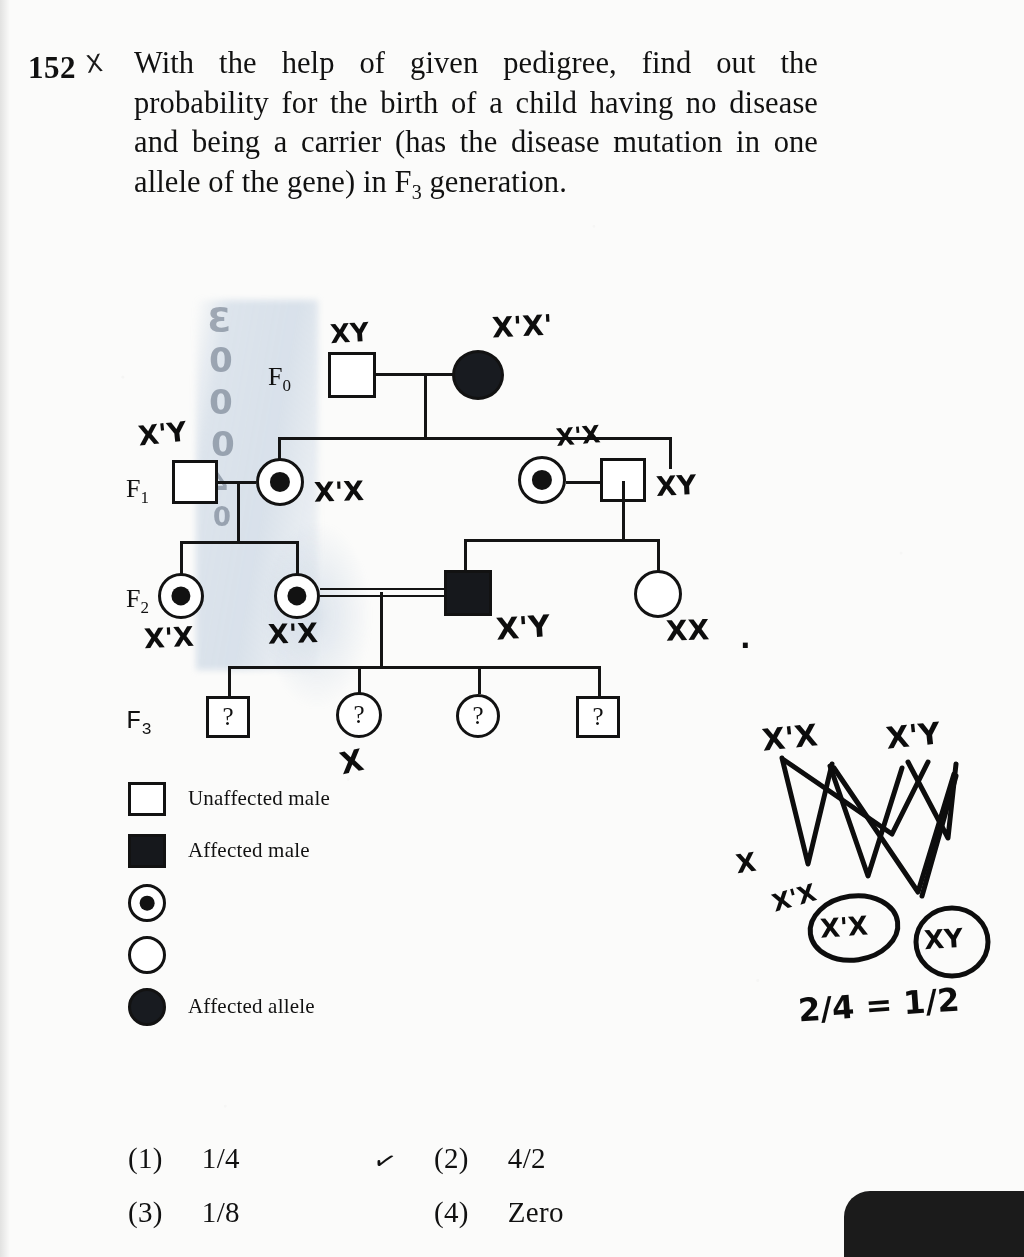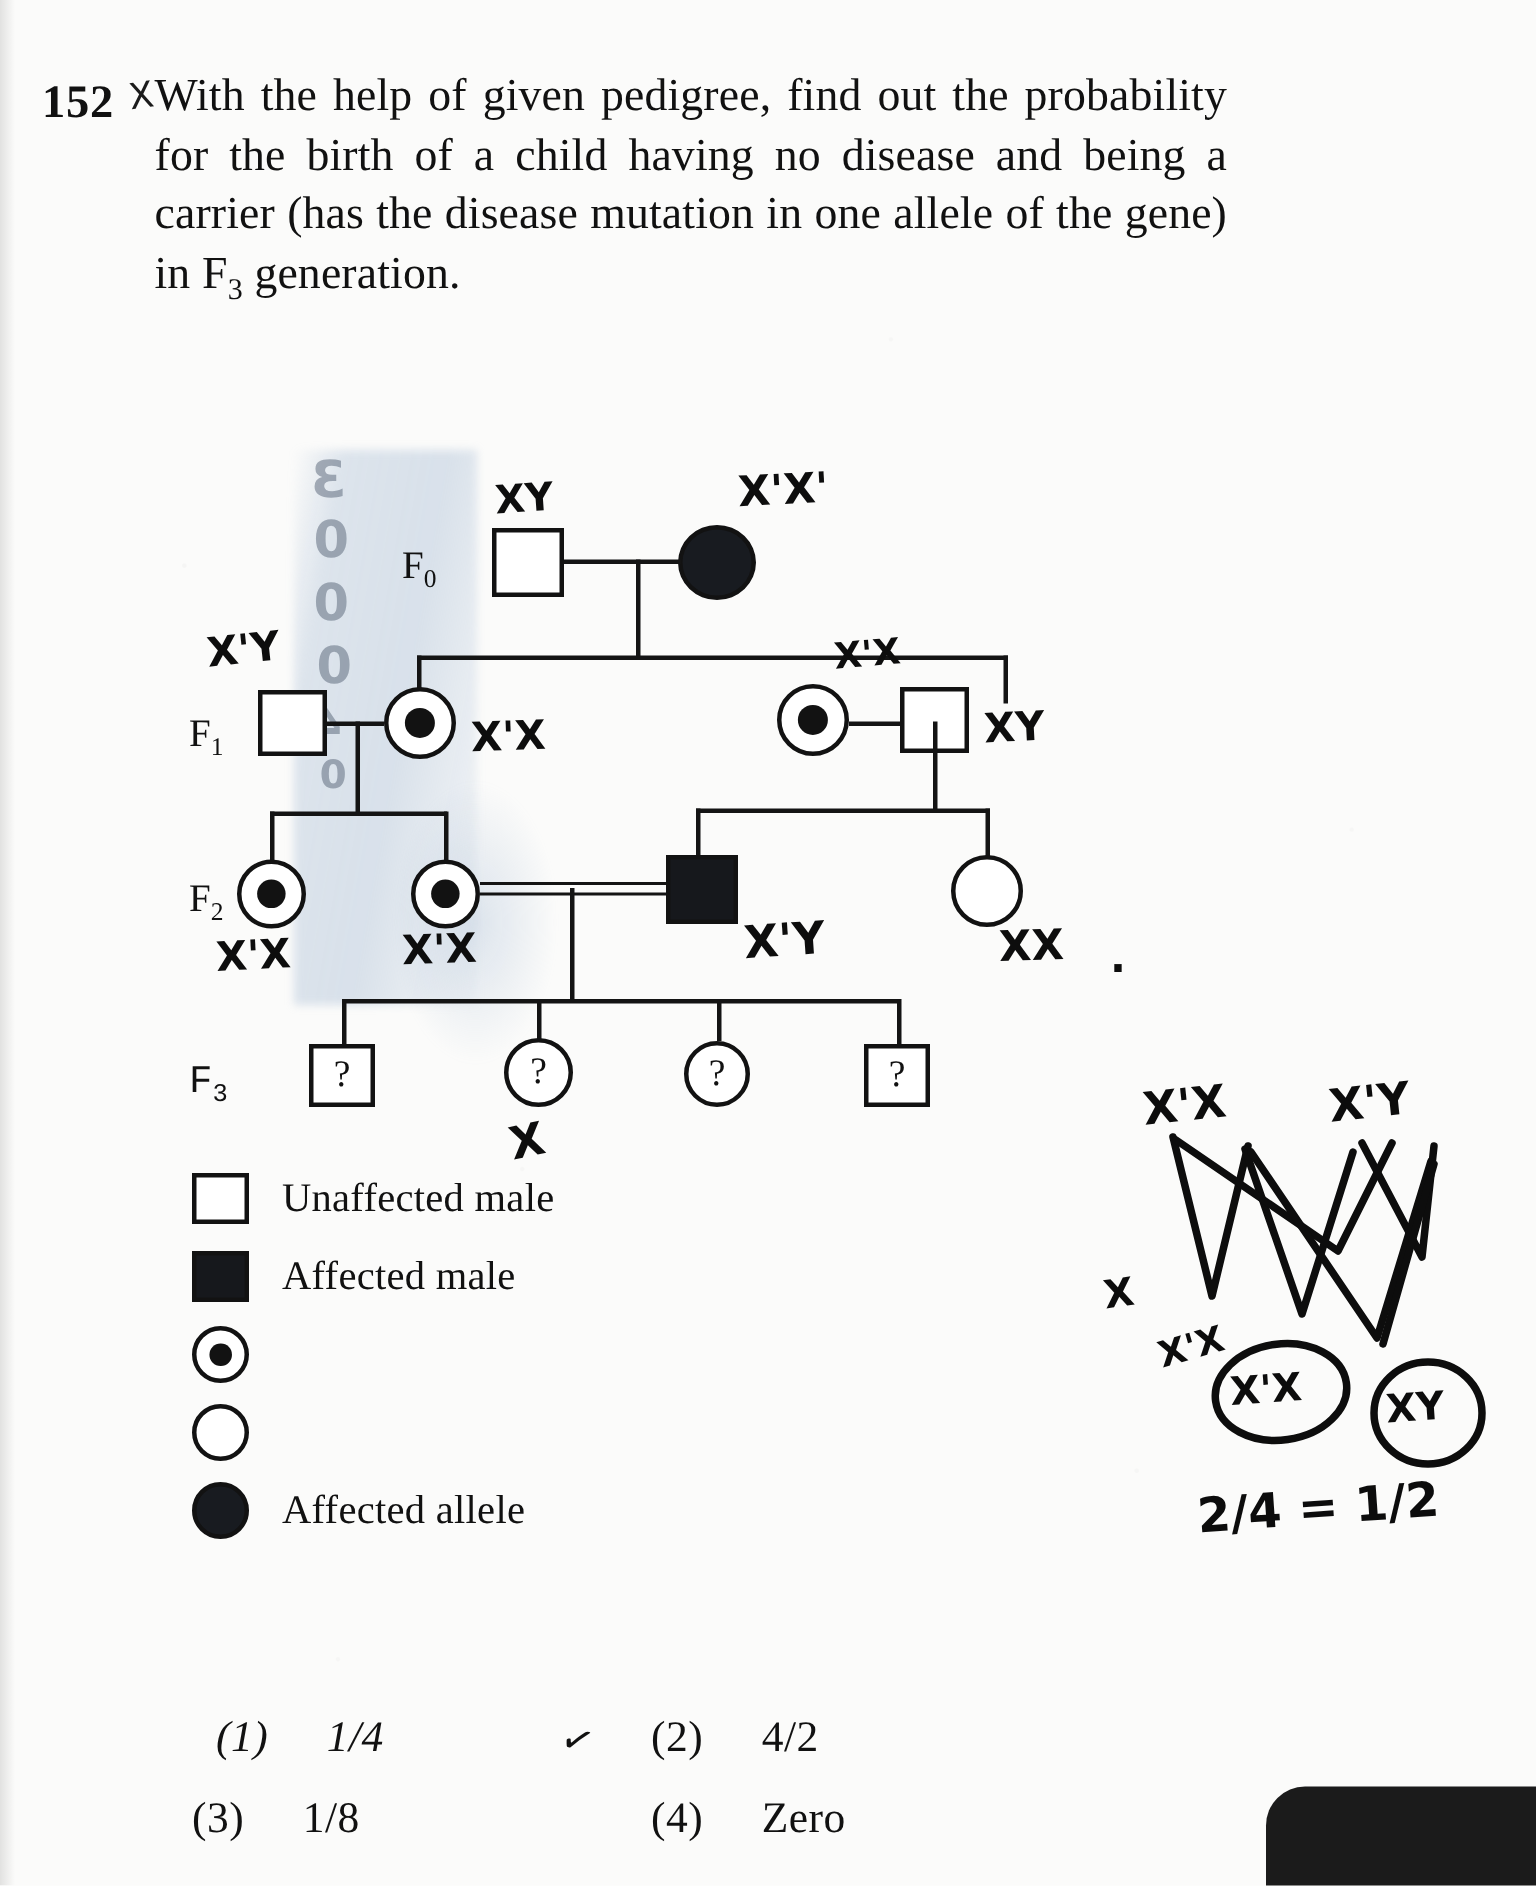--- a/index.html
+++ b/index.html
@@ -68,21 +68,21 @@
     width: 790px;
   }
   .qnum {
     position: absolute;
     left: 0; top: 6px;
     font-weight: bold;
     font-size: 31px;
     letter-spacing: .5px;
   }
   .qtext {
-    margin-left: 75px;
+    margin-left: 106px;
     font-size: 30.5px;
     line-height: 1.30;
     text-align: justify;
     text-justify: inter-word;
     letter-spacing: .1px;
   }
   .qtext .sub { font-size: 20px; vertical-align: sub; }
   .qmark-top {
     position: absolute;
     left: 58px; top: 6px;
@@ -158,21 +158,21 @@
     width: 420px;
   }
   .lg-row {
     position: relative;
     height: 52px;
   }
   .lg-sym { position: absolute; left: 0; top: 4px; width: 46px; height: 40px; }
   .lg-lab {
     position: absolute;
     left: 62px; top: 4px;
-    font-size: 27px;
+    font-size: 21px;
     line-height: 36px;
     letter-spacing: .2px;
   }
   .lg-sq {
     position: absolute; left: 2px; top: 2px;
     width: 38px; height: 34px;
     box-sizing: border-box;
     border: 3px solid #121212; background: #fff;
   }
   .lg-sq.filled { background: #16181c; }
@@ -441,21 +441,21 @@
   </svg>
 
   <div class="work-txt" style="left:78px; top:196px; font-size:26px; transform:rotate(-4deg);">X'X</div>
   <div class="work-txt" style="left:182px; top:208px; font-size:26px; transform:rotate(-4deg);">XY</div>
   <div class="work-txt" style="left:30px; top:168px; font-size:24px; transform:rotate(-16deg);">X'X</div>
   <div class="work-txt" style="left:-6px; top:132px; font-size:26px; transform:rotate(-8deg);">X</div>
   <div class="work-txt" style="left:56px; top:270px; font-size:32px; transform:rotate(-4deg);">2/4 = 1/2</div>
 </div>
 
 <div class="options">
-  <div class="opt" style="left:16px; top:0;font-style:italic;">
+  <div class="opt" style="left:0; top:0;">
     <span>(1)</span>
     <span style="display:inline-block; width:24px;"></span>
     <span>1/4</span>
   </div>
   <div class="opt" style="left:306px; top:0;">
     <span>(2)</span>
     <span style="display:inline-block; width:24px;"></span>
     <span>4/2</span>
   </div>
   <div class="opt" style="left:0; top:54px;">

